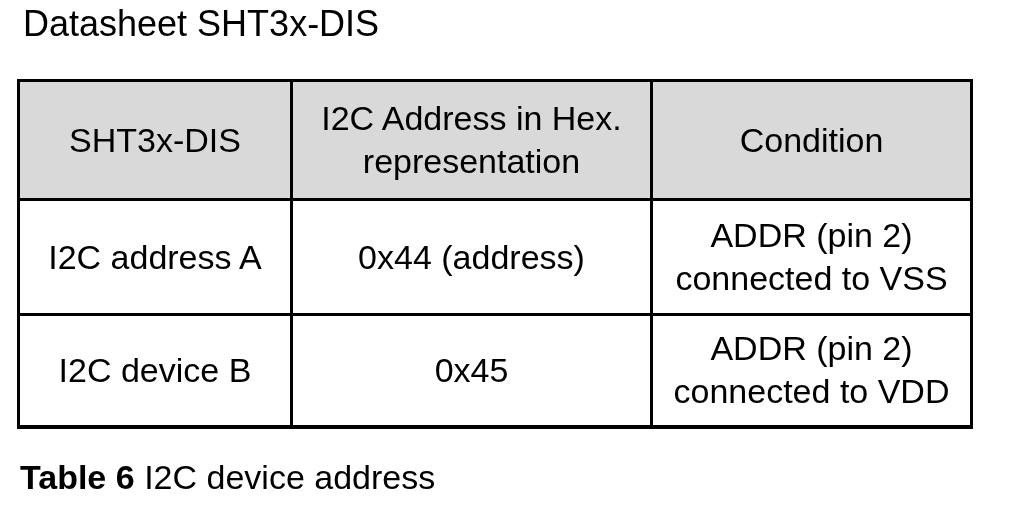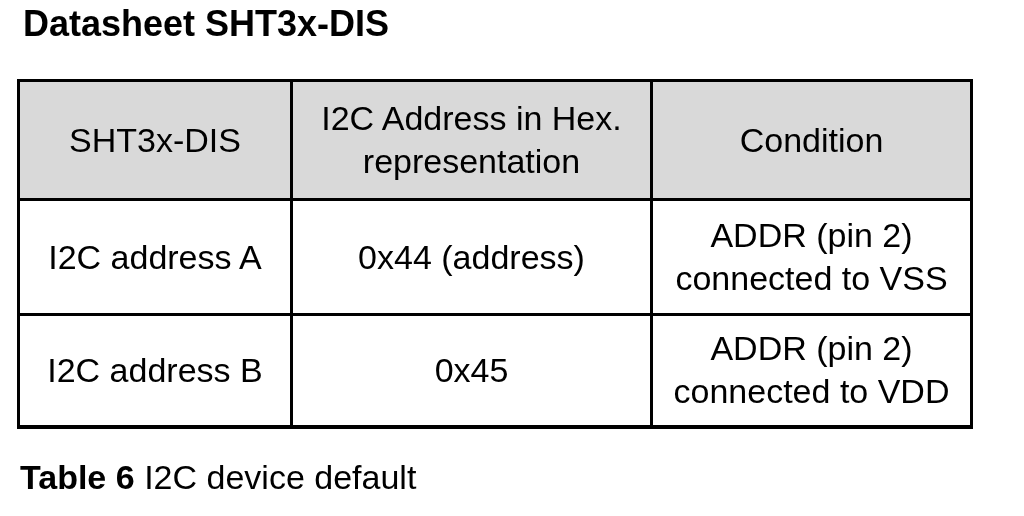--- a/index.html
+++ b/index.html
@@ -13,21 +13,21 @@
     font-family: "Liberation Sans", "DejaVu Sans", sans-serif;
   }
   .page { position: absolute; inset: 0; }
 
   .doc-title {
     position: absolute;
     left: 23px;
     top: 2px;
     font-size: 36px;
     line-height: 1.2;
-    font-weight: bold;
+    font-weight: normal;
     white-space: nowrap;
   }
 
   table.addr-table {
     position: absolute;
     left: 17px;
     top: 79px;
     width: 953px;
     border-collapse: collapse;
     table-layout: fixed;
@@ -81,25 +81,25 @@
       </tr>
     </thead>
     <tbody>
       <tr class="row-a">
         <td>I2C address A</td>
         <td>0x44 (address)</td>
         <td>ADDR (pin 2)
 connected to VSS</td>
       </tr>
       <tr class="row-b">
-        <td>I2C address B</td>
+        <td>I2C device B</td>
         <td>0x45</td>
         <td>ADDR (pin 2)
 connected to VDD</td>
       </tr>
     </tbody>
   </table>
 
   <div class="caption">
-    <span class="cap-label">Table 6</span><span>I2C device default</span>
+    <span class="cap-label">Table 6</span><span>I2C device address</span>
   </div>
 
 </div>
 
 </body></html>

